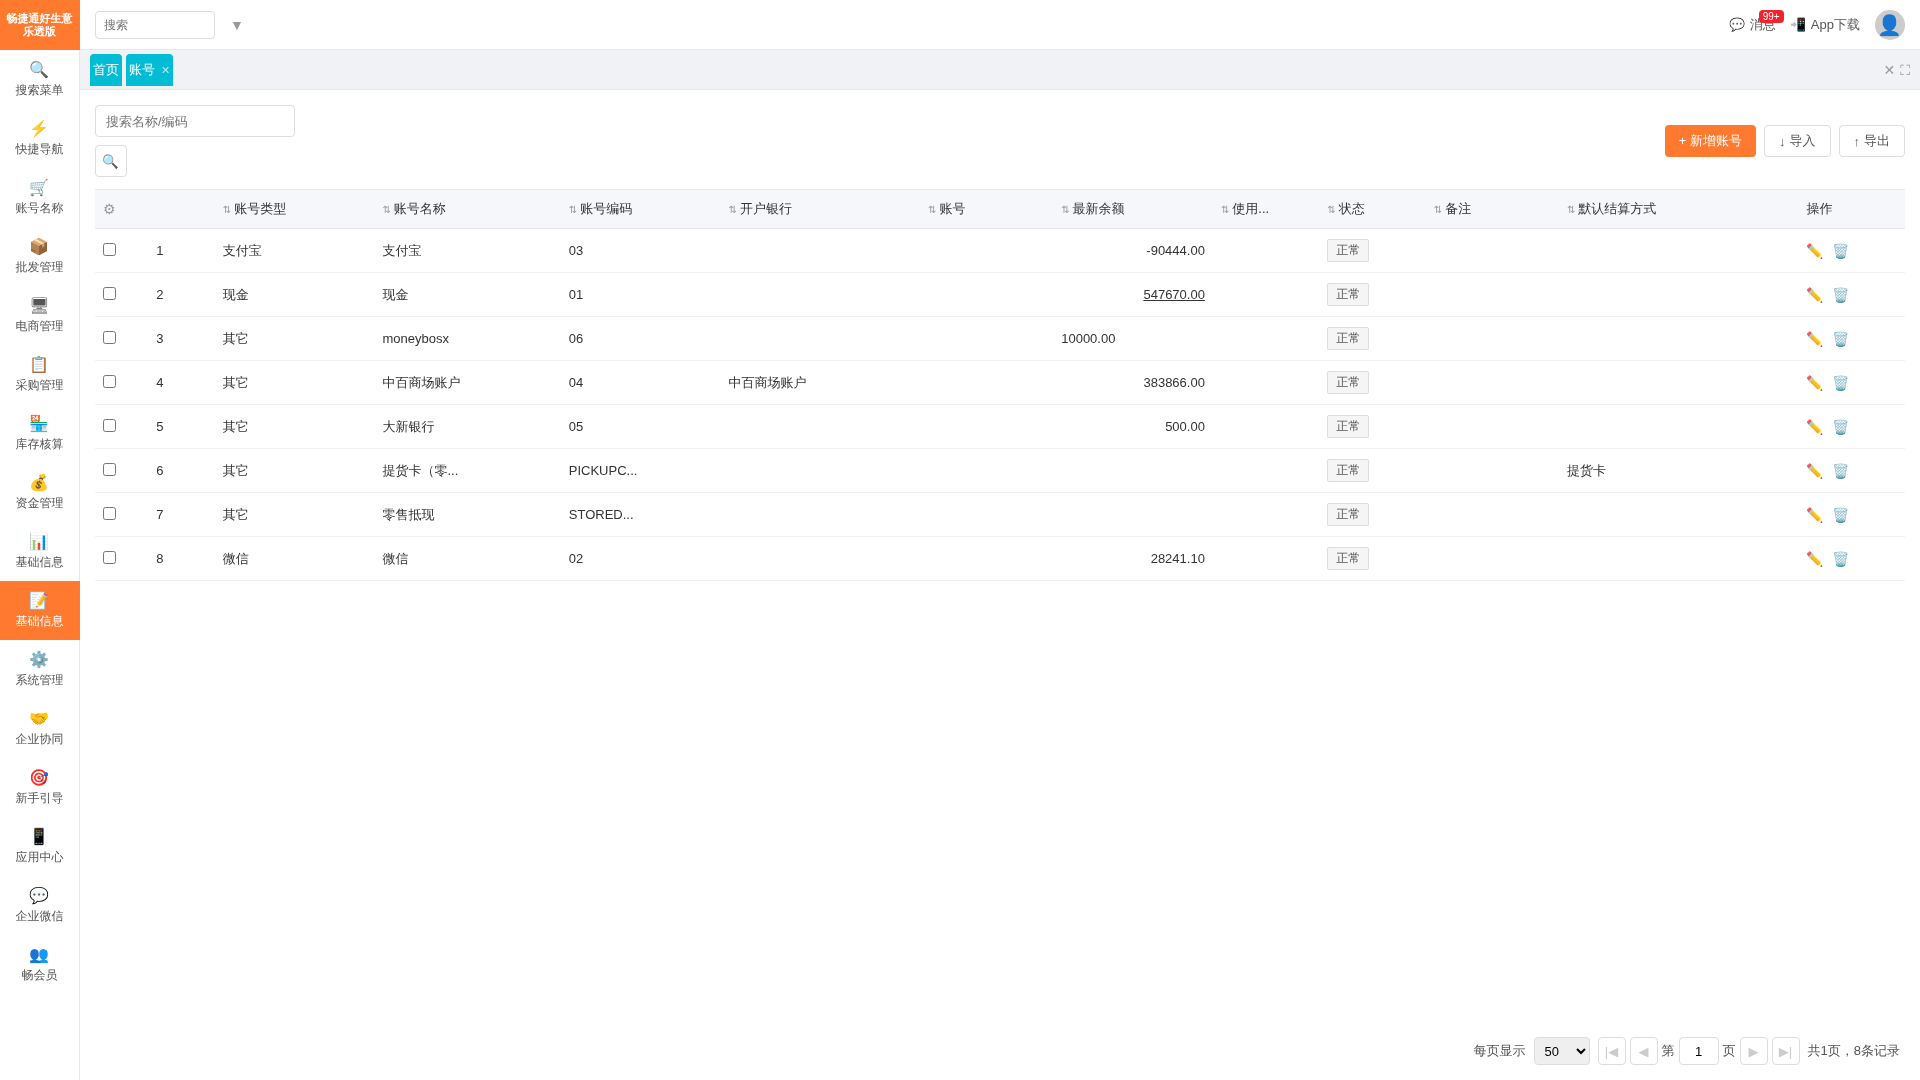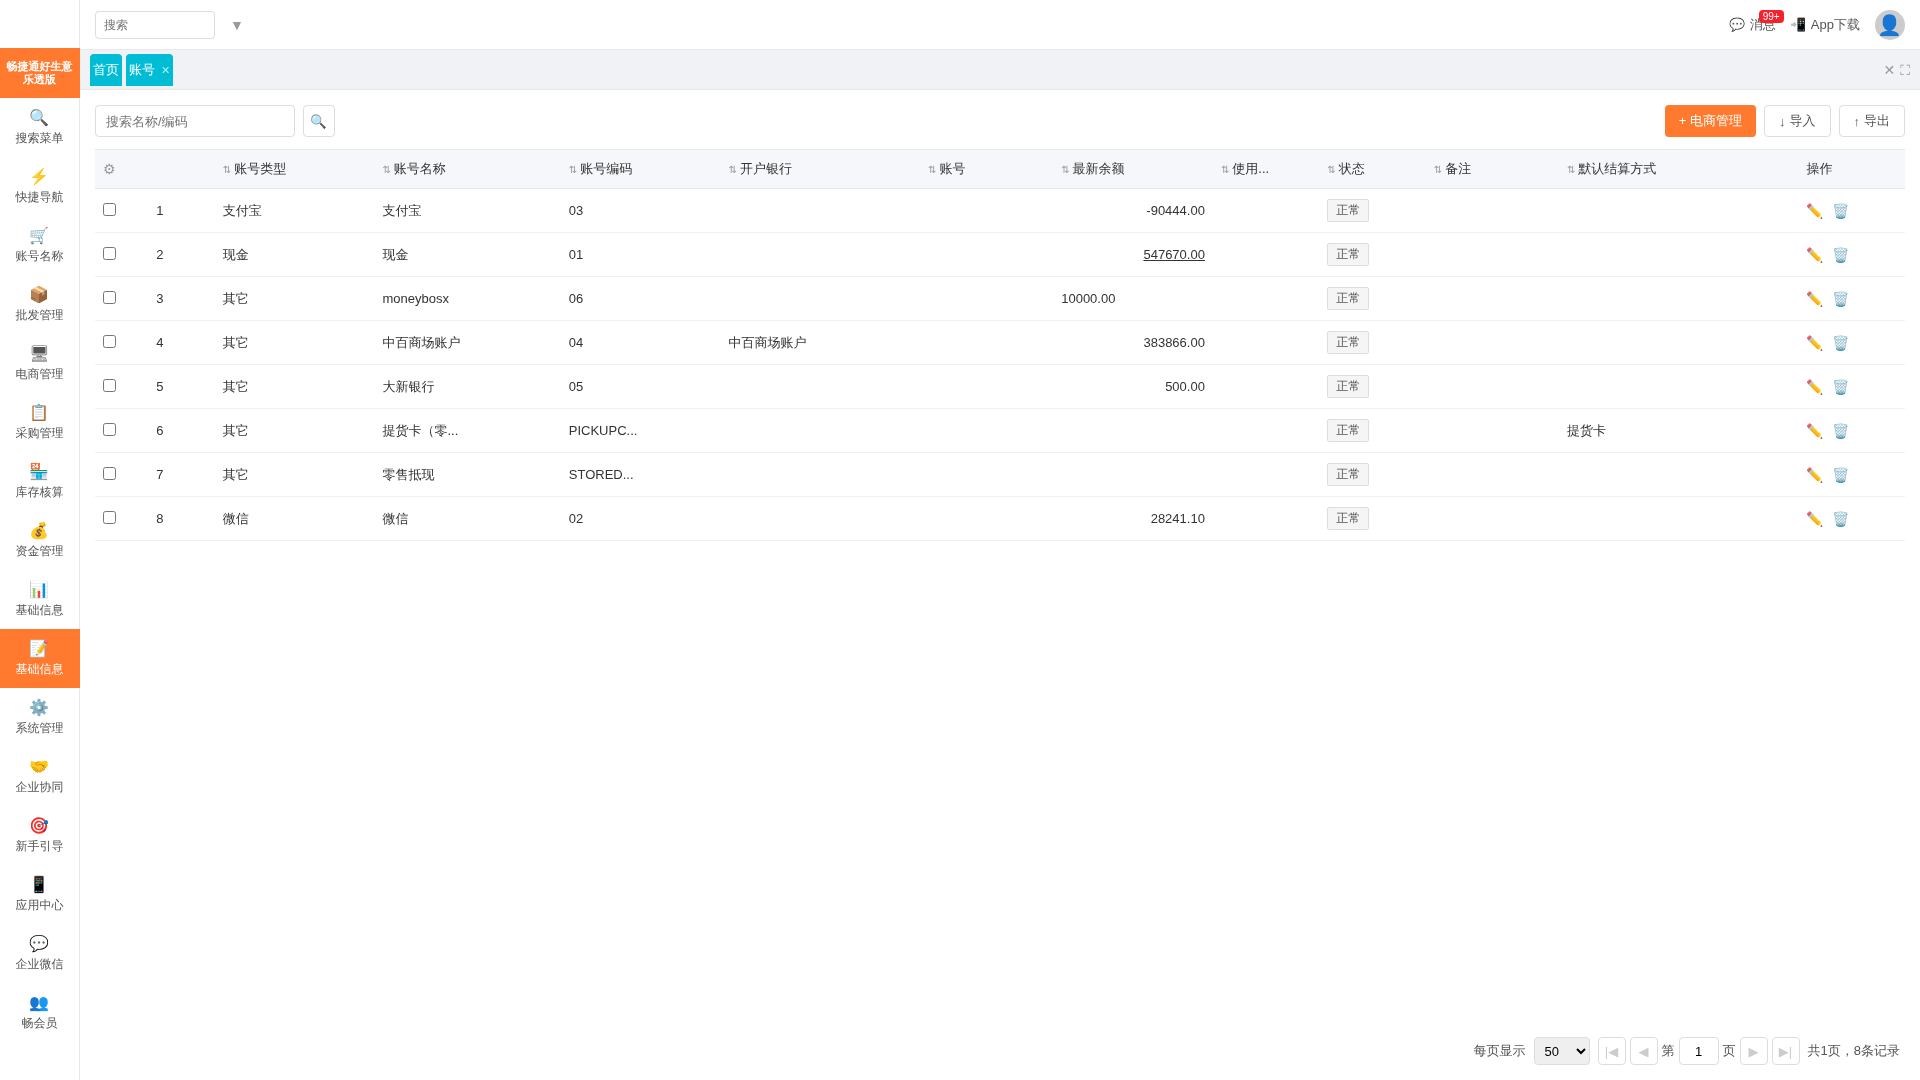--- a/index.html
+++ b/index.html
@@ -1,20 +1,20 @@
 <!DOCTYPE html>
 <html><head>
   <meta charset="utf-8">
   <style>
     * { box-sizing: border-box; margin: 0; padding: 0; }
     body { font-family: "Microsoft YaHei", "PingFang SC", sans-serif; font-size: 13px; background: #f5f5f5; display: flex; height: 1080px; width: 1920px; overflow: hidden; }
 
     
     .sidebar { width: 80px; background: #fff; display: flex; flex-direction: column; align-items: center; border-right: 1px solid #e8e8e8; flex-shrink: 0; }
-    .sidebar-logo { width: 80px; height: 50px; background: #ff7a2e; display: flex; align-items: center; justify-content: center; margin-top: 48px; }
+    .sidebar-logo { width: 80px; height: 50px; background: #ff7a2e; display: flex; align-items: center; justify-content: center; }
     .sidebar-logo-text { color: #fff; font-size: 11px; font-weight: bold; text-align: center; line-height: 1.2; }
     .sidebar-item { width: 80px; padding: 10px 5px; text-align: center; cursor: pointer; color: #555; font-size: 12px; display: flex; flex-direction: column; align-items: center; gap: 3px; }
     .sidebar-item.active { background: #ff7a2e; color: #fff; border-radius: 0; }
     .sidebar-item-icon { font-size: 16px; }
 
     
     .main { flex: 1; display: flex; flex-direction: column; overflow: hidden; }
 
     
     .top-header { height: 50px; background: #fff; display: flex; align-items: center; justify-content: space-between; padding: 0 15px; border-bottom: 1px solid #e8e8e8; flex-shrink: 0; }
@@ -32,21 +32,21 @@
     .tab { height: 32px; padding: 0 2px; display: flex; align-items: center; gap: 6px; border-radius: 4px 4px 0 0; cursor: pointer; font-size: 13px; background: #fff; color: #555; border: 1px solid #e8e8e8; border-bottom: none; }
     .tab.active { background: #00bcd4; color: #fff; border-color: #00bcd4; }
     .tab-home { background: #00bcd4; color: #fff; border-color: #00bcd4; }
     .tab-close { font-size: 11px; cursor: pointer; opacity: 0.7; }
 
     
     .content { flex: 1; padding: 15px; overflow: auto; position: relative; background: #fff; }
 
     
     .toolbar { display: flex; align-items: center; justify-content: space-between; margin-bottom: 12px; }
-    .search-area { display: flex; align-items: flex-start; gap: 8px; }
+    .search-area { display: flex; align-items: flex-start; gap: 8px; flex-direction: column; }
     .search-input { width: 200px; height: 32px; border: 1px solid #ddd; border-radius: 4px; padding: 0 10px; font-size: 13px; }
     .search-btn { width: 32px; height: 32px; background: #fff; border: 1px solid #ddd; border-radius: 4px; cursor: pointer; display: flex; align-items: center; justify-content: center; color: #999; }
     .action-btns { display: flex; align-items: center; gap: 8px; }
     .btn-primary { height: 32px; padding: 0 14px; background: #ff7a2e; color: #fff; border: none; border-radius: 4px; cursor: pointer; font-size: 13px; }
     .btn-secondary { height: 32px; padding: 0 14px; background: #fff; color: #555; border: 1px solid #ddd; border-radius: 4px; cursor: pointer; font-size: 13px; display: flex; align-items: center; gap: 4px; }
 
     
     .data-table { width: 100%; border-collapse: collapse; font-size: 13px; }
     .data-table th { background: #f5f7fa; padding: 10px 8px; text-align: left; border-bottom: 1px solid #e8e8e8; border-top: 1px solid #e8e8e8; color: #333; font-weight: normal; white-space: nowrap; }
     .data-table td { padding: 10px 8px; border-bottom: 1px solid #f0f0f0; color: #333; white-space: nowrap; }
@@ -193,21 +193,21 @@
   <div class="content">
 
     <div class="toolbar">
       <div class="search-area">
         <input class="search-input" type="text" placeholder="搜索名称/编码" style="">
         <button class="search-btn">
           <span>🔍</span>
         </button>
       </div>
       <div class="action-btns">
-        <button class="btn-primary">+ 电商管理</button>
+        <button class="btn-primary">+ 新增账号</button>
         <button class="btn-secondary">
           <span>↓</span>
           <span>导入</span>
         </button>
         <button class="btn-secondary">
           <span>↑</span>
           <span>导出</span>
         </button>
       </div>
     </div>

